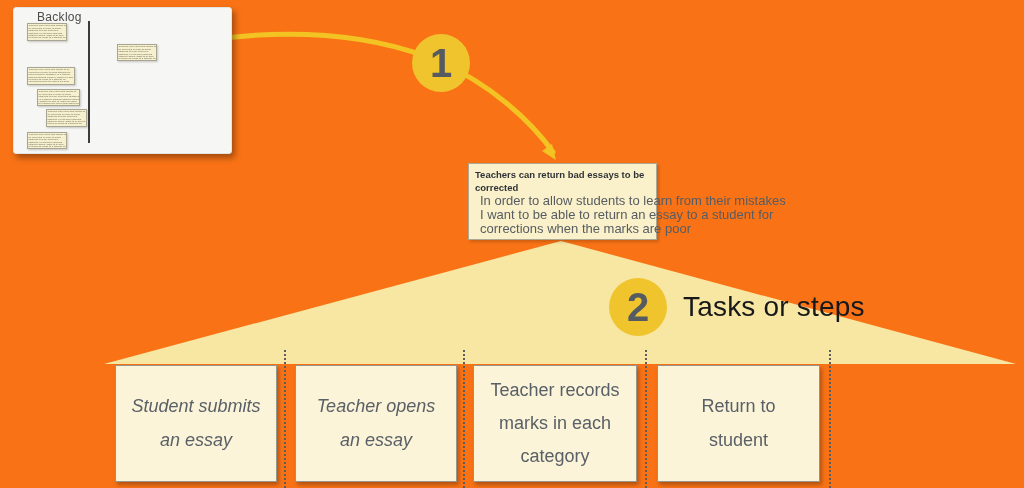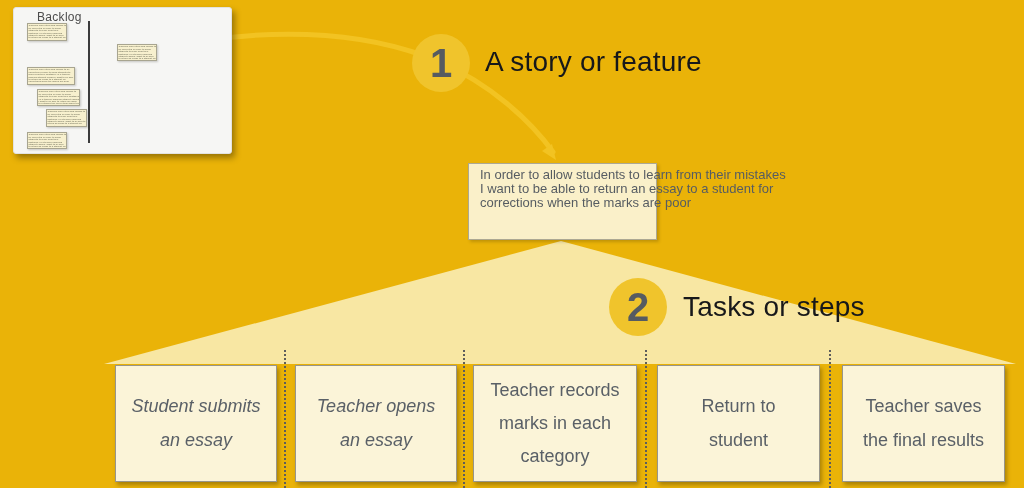--- a/index.html
+++ b/index.html
@@ -1,20 +1,20 @@
 <!DOCTYPE html>
 <html><head>
 <meta charset="utf-8">
 <style>
   html, body { margin: 0; padding: 0; background: #ffffff; }
   .canvas {
     position: relative;
     width: 1024px;
     height: 488px;
-    background: #eab308;
+    background: #f97316;
     overflow: hidden;
     font-family: "Liberation Sans", sans-serif;
   }
   .bg-svg { position: absolute; left: 0; top: 0; width: 1024px; height: 488px; }
 
   
   .backlog-panel {
     position: absolute; left: 13px; top: 7px; width: 217px; height: 145px;
     background: #f6f6f4;
     border: 1px solid #e3e3e1;
@@ -142,37 +142,36 @@
       <div class="mini-note-text">Teachers can return bad essays to be corrected In order to allow students to learn from their mistakes As a teacher marking student essays I want to be able to return an essay to a student for corrections when the marks are poor</div>
     </div>
     <div class="mini-note mini-note-6">
       <div class="mini-note-text">Teachers can return bad essays to be corrected In order to allow students to learn from their mistakes As a teacher marking student essays I want to be able to return an essay to a student for corrections when the marks are poor</div>
     </div>
   </div>
 
   <div class="step-badge step-badge-1">
     <span class="step-number">1</span>
   </div>
-  <div class="step-label step-label-1">A story or feature</div>
 
   <div class="story-card">
+    <div class="story-title">Teachers can return bad essays to be corrected</div>
     <div class="story-line">In order to allow students to learn from their mistakes</div>
     <div class="story-line">I want to be able to return an essay to a student for</div>
     <div class="story-line">corrections when the marks are poor</div>
   </div>
 
   <div class="step-badge step-badge-2">
     <span class="step-number">2</span>
   </div>
   <div class="step-label step-label-2">Tasks or steps</div>
 
   <div class="dotted-sep dotted-sep-1"></div>
   <div class="dotted-sep dotted-sep-2"></div>
   <div class="dotted-sep dotted-sep-3"></div>
   <div class="dotted-sep dotted-sep-4"></div>
 
   <div class="task-card task-card-1">Student submits an essay</div>
   <div class="task-card task-card-2">Teacher opens an essay</div>
   <div class="task-card task-card-4">Return to student</div>
   <div class="task-card task-card-3">Teacher records marks in each category</div>
-  <div class="task-card task-card-5">Teacher saves the final results</div>
 
 </div>
 
 </body></html>

